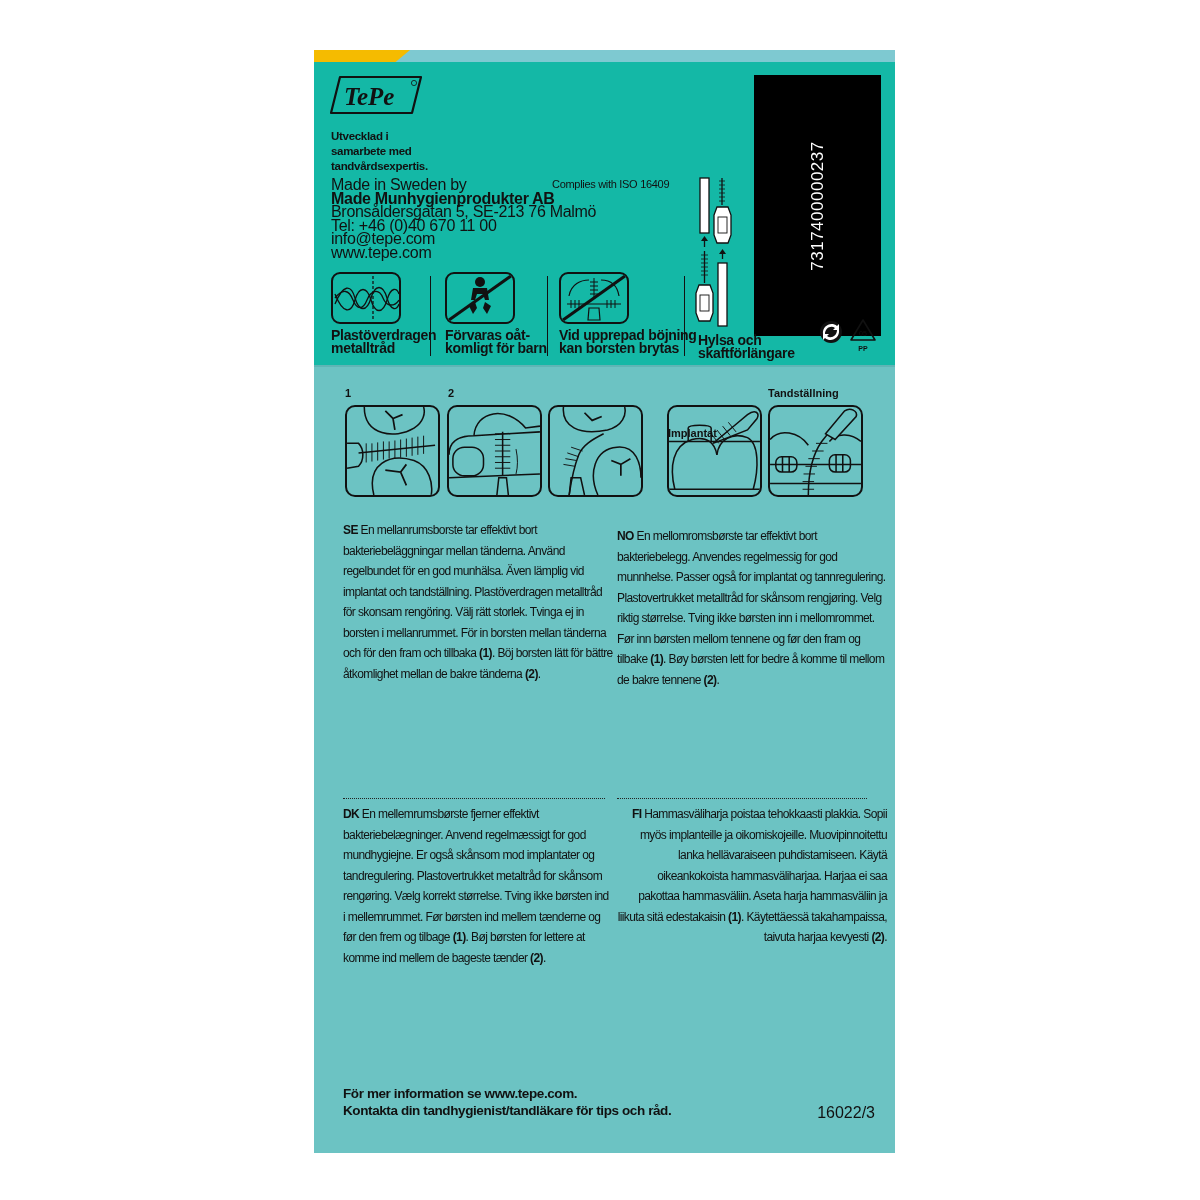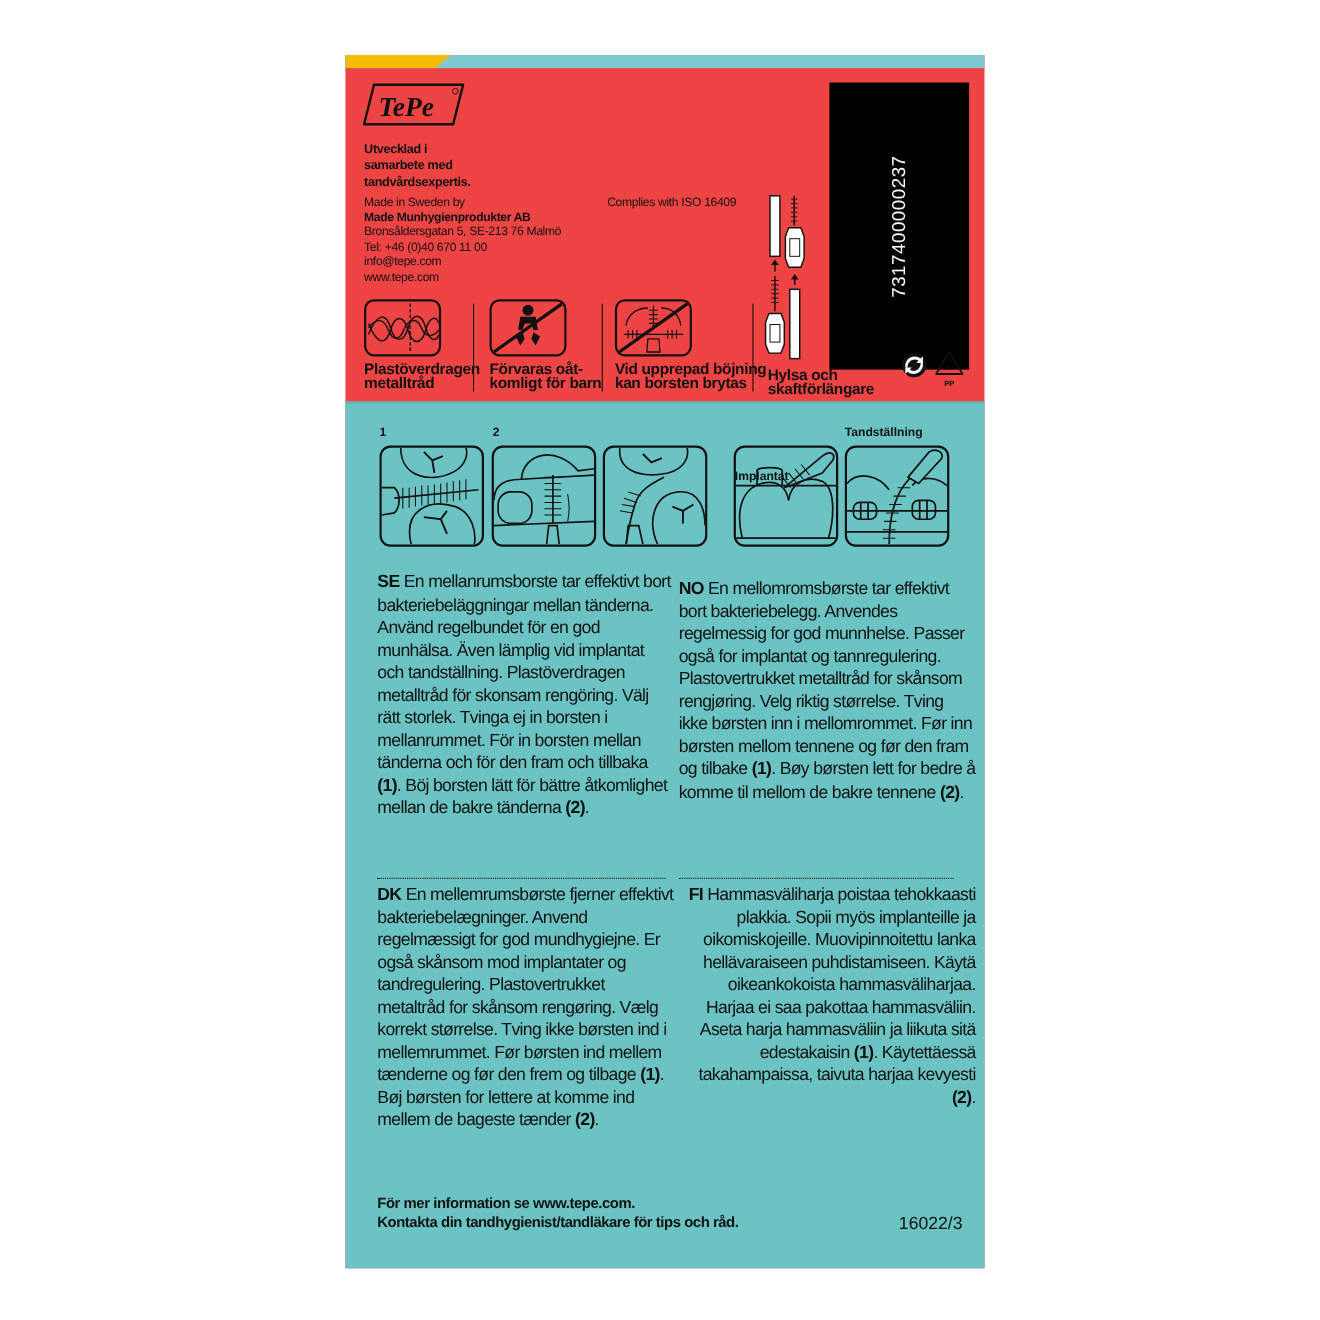--- a/index.html
+++ b/index.html
@@ -1,40 +1,40 @@
 <!DOCTYPE html>
 <html><head>
 <meta charset="utf-8">
 <style>
   html, body { margin:0; padding:0; background:#ffffff; }
   body { width:1200px; height:1200px; position:relative; overflow:hidden;
          font-family:"Liberation Sans", sans-serif; color:#111; }
-  .pack { position:absolute; left:314px; top:50px; width:581px; height:1103px; background:#ef4444; }
+  .pack { position:absolute; left:314px; top:50px; width:581px; height:1103px; background:#14b8a6; }
   .stripe { position:absolute; left:0; top:0; width:581px; height:12px; background:#7ec9d1; }
   .stripe-yellow { position:absolute; left:0; top:0; width:96px; height:12px; background:#f5bb00;
                    clip-path:polygon(0 0,100% 0,85% 100%,0 100%); }
   .logo { position:absolute; left:12px; top:24px; width:100px; height:42px; }
   .tagline { position:absolute; left:17px; top:79px; font-weight:bold; font-size:11.5px; line-height:15px; letter-spacing:-0.3px; }
-  .maker { position:absolute; left:17px; top:128px; font-size:11px; line-height:13.5px; letter-spacing:-0.3px; }
+  .maker { position:absolute; left:17px; top:128px; font-size:16px; line-height:13.5px; letter-spacing:-0.3px; }
   .maker b { font-weight:bold; }
   .iso { position:absolute; left:238px; top:128px; font-size:11px; letter-spacing:-0.3px; }
   .barcode { position:absolute; left:440px; top:25px; width:127px; height:261px; background:#000; }
   .barcode-num { position:absolute; left:50%; top:50%; transform:translate(-50%,-50%) rotate(-90deg);
                  color:#fff; font-size:17px; white-space:nowrap; letter-spacing:0.5px; }
   .icon-row { position:absolute; top:222px; left:0; width:581px; height:92px; }
   .icon-cell { position:absolute; top:0; }
   .icon-box { width:70px; height:52px; border:2px solid #111; border-radius:9px; box-sizing:border-box; position:relative; overflow:hidden; }
   .icon-label { font-weight:bold; font-size:14px; line-height:13px; letter-spacing:-0.3px; margin-top:5px; white-space:nowrap; }
   .vdiv { position:absolute; top:4px; width:1px; height:80px; background:#111; }
   .recycle { position:absolute; top:270px; }
   .teal { position:absolute; left:0; top:315px; width:581px; height:788px; background:#6cc3c3; border-top:2px solid #5fb5b5; box-sizing:border-box; }
   .step-num { position:absolute; font-weight:bold; font-size:11px; }
   .illus { position:absolute; top:38px; width:95px; height:92px; border:2px solid #111; border-radius:10px; box-sizing:border-box; overflow:hidden; }
   .illus svg { width:100%; height:100%; }
-  .col { position:absolute; font-size:16px; line-height:20.5px; letter-spacing:-0.6px; width:270px; }
+  .col { position:absolute; font-size:12px; line-height:20.5px; letter-spacing:-0.6px; width:270px; }
   .col b { font-weight:bold; }
   .dots { position:absolute; height:0; border-top:1px dotted #222; }
   .footer { position:absolute; left:29px; top:718px; font-weight:bold; font-size:13.5px; line-height:17px; letter-spacing:-0.4px; }
   .code { position:absolute; right:20px; top:737px; font-size:16px; }
 </style>
 </head>
 <body>
 
 <div class="pack">
   <div class="stripe"></div>

